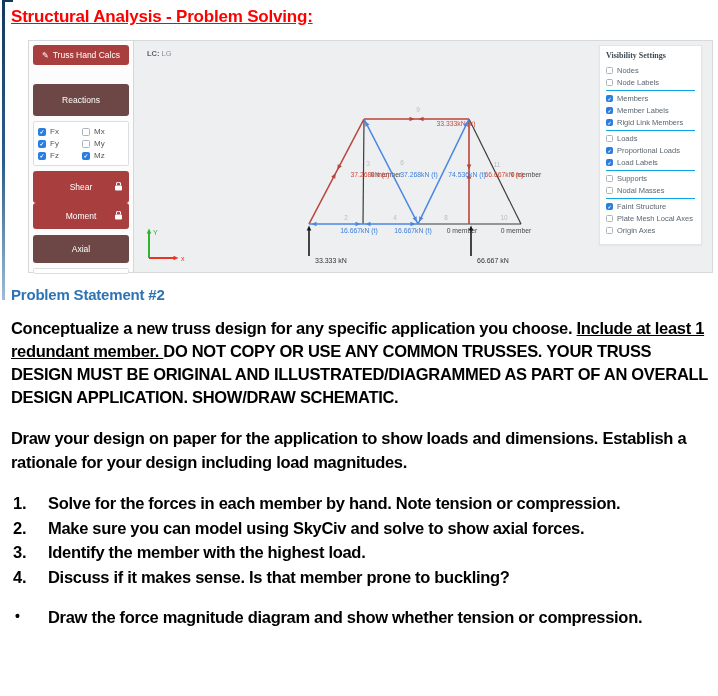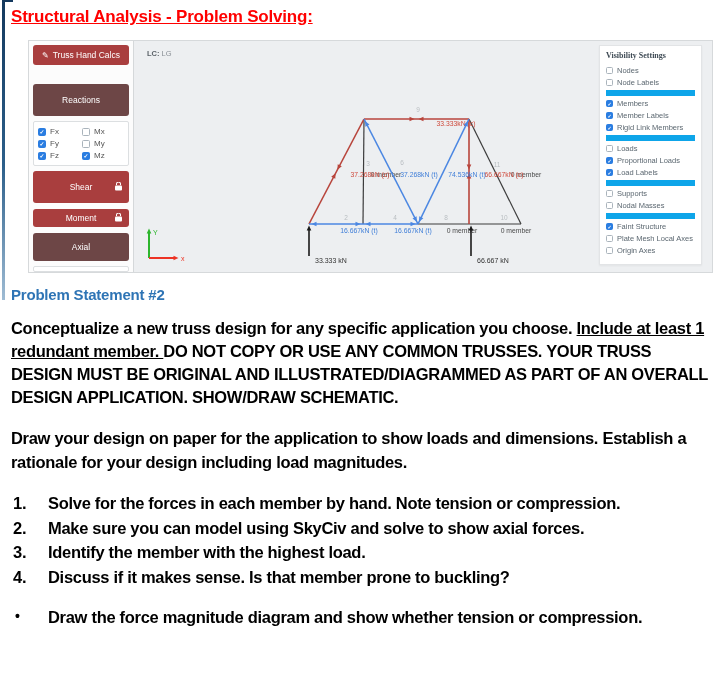--- a/index.html
+++ b/index.html
@@ -43,21 +43,21 @@
   .radio { width:9px; height:9px; border:1px solid #9db0bd; border-radius:50%; position:relative; flex:none; background:#fff; }
   .radio.on { border-color:#2a7de1; }
   .radio.on:after { content:""; position:absolute; inset:1.5px; background:#2a7de1; border-radius:50%; }
 
   .canvas { position:relative; flex:1; background:#edeff1; }
   .canvas svg { position:absolute; inset:0; }
 
   .vis { position:absolute; top:4px; right:10px; width:103px; background:#fff;
          border:1px solid #e2e4e6; padding:5px 6px 6px 6px; box-shadow:0 1px 2px rgba(0,0,0,.05); }
   .vis-title { font-size:8px; font-weight:bold; color:#3f4b55; margin-bottom:3px;font-family:Liberation Serif, serif; }
-  .vgroup { padding:1px 0 2px 0; border-bottom:6px solid #0ea5e9; }
+  .vgroup { padding:1px 0 2px 0; border-bottom:1px solid #0ea5e9; }
   .vgroup:last-child { border-bottom:none; }
   .vrow { display:flex; align-items:center; gap:4px; font-size:7.5px; color:#5b6770; padding:1.5px 0; }
   .vrow .cb { width:7px; height:7px; }
   .vrow .cb.on:after { font-size:6px; }
 
   
   .ps-head { margin-top:13px; color:#2e74b5; font-weight:bold; font-size:15px; letter-spacing:-0.2px; }
   .para { margin-top:14px; width:702px; font-weight:bold; font-size:16.5px;
           letter-spacing:-0.3px; line-height:23px; color:#000; }
   .para .ul { text-decoration:underline; }
@@ -110,21 +110,21 @@
           </div>
           <div class="chk-row">
             <span class="cb on"></span>
             <span>Mz</span>
           </div>
         </div>
       <div class="btn red" style="height:32px;">
         <span>Shear</span>
         <span class="lock"></span>
       </div>
-      <div class="btn red" style="height:18px; margin-top:6px;">
+      <div class="btn red" style="height:26px; ">
         <span>Moment</span>
         <span class="lock"></span>
       </div>
       <div class="btn dark" style="height:28px; margin-top:6px;">
         <span>Axial</span>
       </div>
       <div class="panel radio-panel" id="radio-panel">
           <div class="rad-row">
             <span class="radio on"></span>
             <span>Simple</span>

